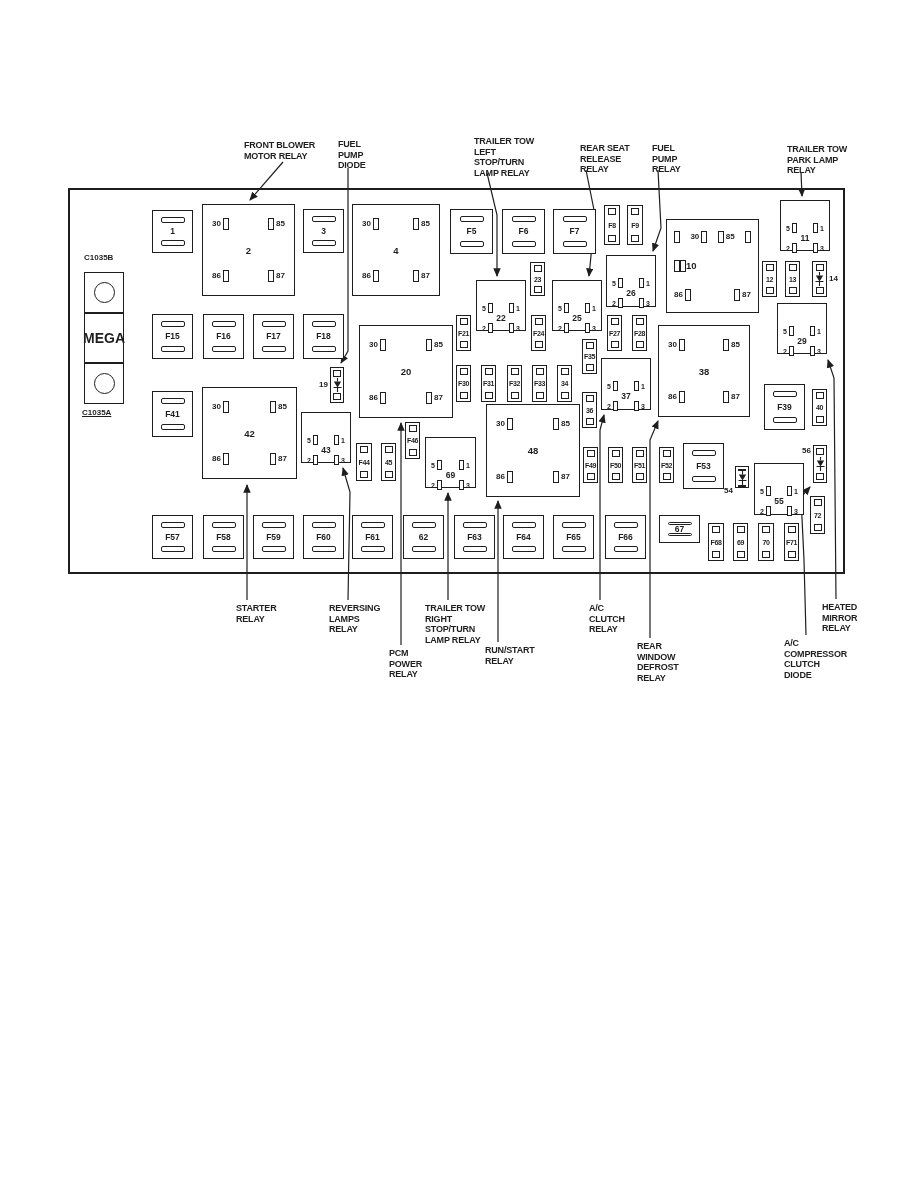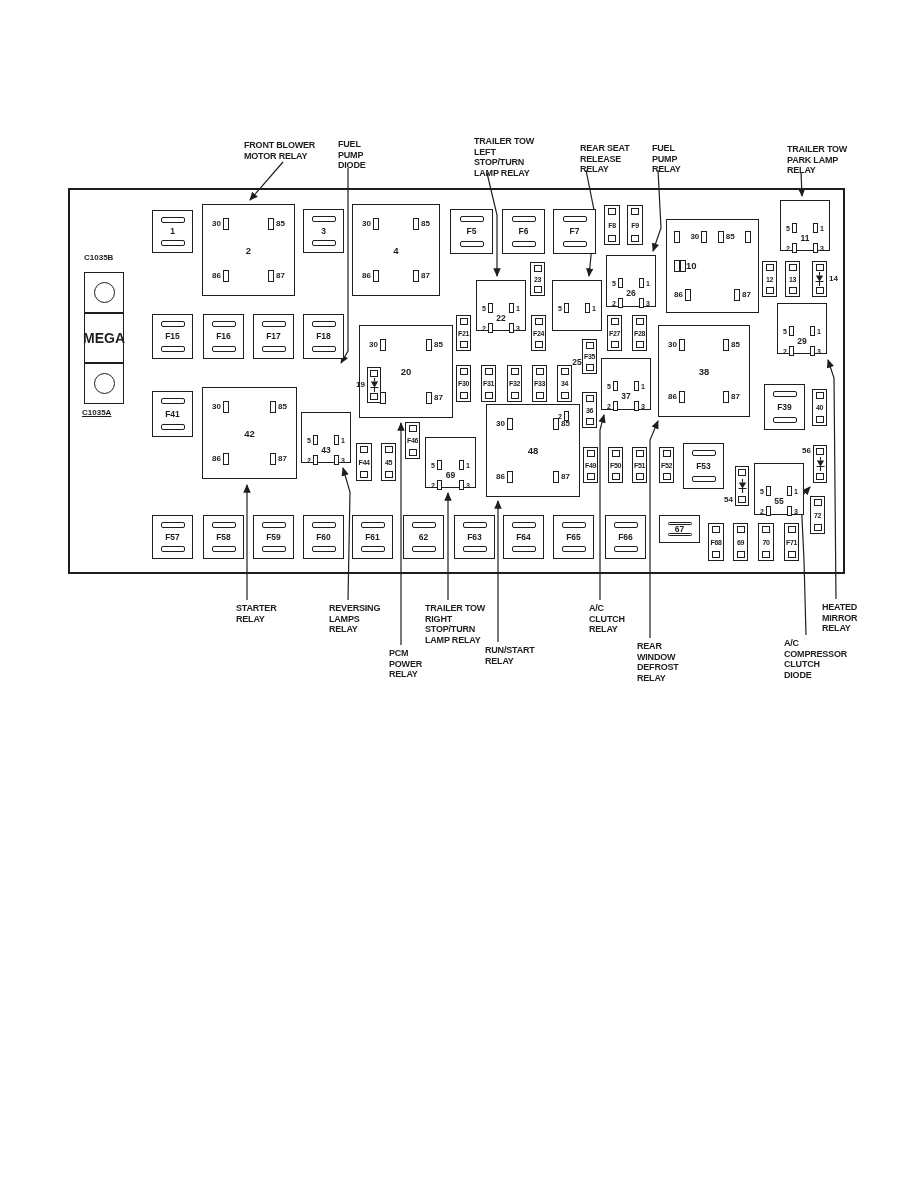--- a/index.html
+++ b/index.html
@@ -251,21 +251,21 @@
         <span class="pin">
           <span>2</span>
           <span class="blade sm"></span>
         </span>
         <span class="pin">
           <span class="blade sm"></span>
           <span>3</span>
         </span>
       </div>
     </div>
-    <div class="comp relayS" style="left: 552px; top: 280px; width: 50px; height: 51px; gap: 44px;">
+    <div class="comp relayS" style="left: 552px; top: 280px; width: 50px; height: 51px;">
       <div class="prow">
         <span class="pin">
           <span>5</span>
           <span class="blade sm"></span>
         </span>
         <span class="pin">
           <span class="blade sm"></span>
           <span>1</span>
         </span>
       </div>
@@ -701,21 +701,21 @@
     <div class="comp fuseS" style="left: 758px; top: 523px; width: 16px; height: 38px;">
       <span class="tick"></span>
       <span class="sfid">70</span>
       <span class="tick"></span>
     </div>
     <div class="comp fuseS" style="left: 784px; top: 523px; width: 15px; height: 38px;">
       <span class="tick"></span>
       <span class="sfid">F71</span>
       <span class="tick"></span>
     </div>
-    <div class="comp fuseS" style="left: 330px; top: 367px; width: 14px; height: 36px; margin-left: 37px;">
+    <div class="comp fuseS" style="left: 330px; top: 367px; width: 14px; height: 36px;">
       <span class="tick"></span>
       <span class="dsym">
         <svg width="11" height="14" viewBox="0 0 11 14">
           <path d="M5.5 0 V3.5 M5.5 9.5 V14 M1.5 9.5 H9.5" stroke="#1e1e1e" stroke-width="1.1" fill="none"></path>
           <path d="M1.8 3.5 L9.2 3.5 L5.5 9.5 Z" fill="#1e1e1e"></path>
         </svg>
       </span>
       <span class="tick"></span>
       <span class="dlabel" style="top: calc(50% - 4px); right: calc(100% + 3px);">19</span>
     </div>
@@ -723,21 +723,21 @@
       <span class="tick"></span>
       <span class="dsym">
         <svg width="11" height="14" viewBox="0 0 11 14">
           <path d="M5.5 0 V3.5 M5.5 9.5 V14 M1.5 9.5 H9.5" stroke="#1e1e1e" stroke-width="1.1" fill="none"></path>
           <path d="M1.8 3.5 L9.2 3.5 L5.5 9.5 Z" fill="#1e1e1e"></path>
         </svg>
       </span>
       <span class="tick"></span>
       <span class="dlabel" style="top: calc(50% - 4px); left: calc(100% + 3px);">14</span>
     </div>
-    <div class="comp fuseS" style="left: 735px; top: 466px; width: 14px; height: 40px;">
+    <div class="comp fuseS" style="left: 735px; top: 466px; width: 14px; height: 22px;">
       <span class="tick"></span>
       <span class="dsym">
         <svg width="11" height="14" viewBox="0 0 11 14">
           <path d="M5.5 0 V3.5 M5.5 9.5 V14 M1.5 9.5 H9.5" stroke="#1e1e1e" stroke-width="1.1" fill="none"></path>
           <path d="M1.8 3.5 L9.2 3.5 L5.5 9.5 Z" fill="#1e1e1e"></path>
         </svg>
       </span>
       <span class="tick"></span>
       <span class="dlabel" style="top: calc(50% + 10px); right: calc(100% + 3px);">54</span>
     </div>

